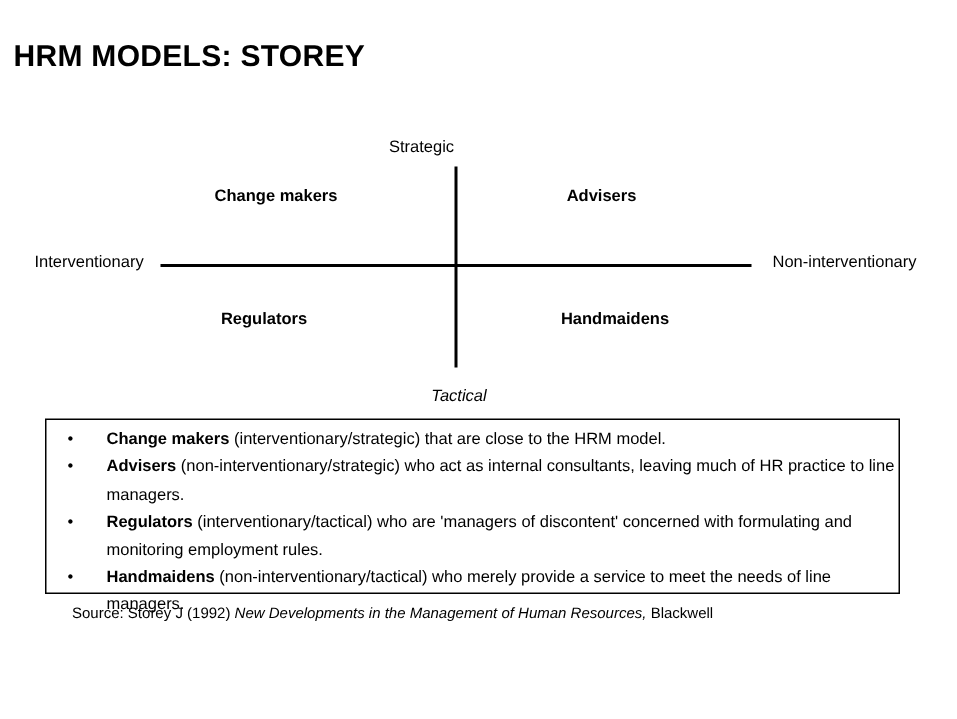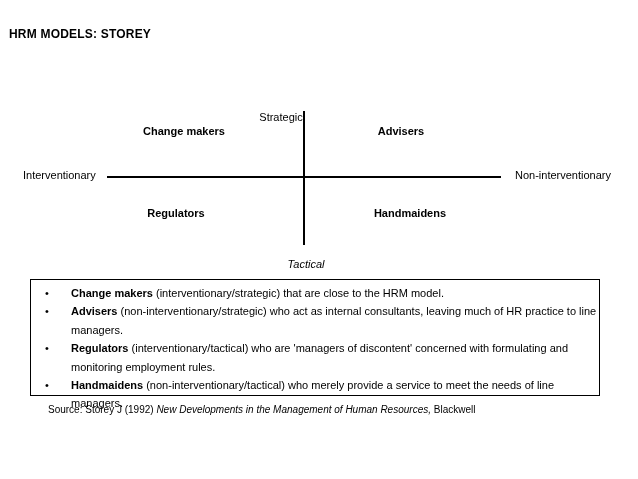--- a/index.html
+++ b/index.html
@@ -13,21 +13,21 @@
     height: 479px;
     background: #ffffff;
     font-family: "Liberation Sans", sans-serif;
     color: #000000;
     overflow: hidden;
   }
   .slide-title {
     position: absolute;
     left: 9px;
     top: 27px;
-    font-size: 12px;
+    font-size: 20px;
     font-weight: bold;
     letter-spacing: 0.2px;
     white-space: nowrap;
   }
   .axis-label {
     position: absolute;
     font-size: 11px;
     white-space: nowrap;
   }
   .quad-label {
@@ -95,21 +95,21 @@
     font-style: italic;
   }
 </style>
 </head>
 <body>
 
 <div class="slide">
 
   <div class="slide-title">HRM MODELS: STOREY</div>
 
-  <div class="axis-label centered" style="left:281px; top:92px;margin-top:19px;">Strategic</div>
+  <div class="axis-label centered" style="left:281px; top:92px;">Strategic</div>
 
   <div class="v-line"></div>
   <div class="h-line"></div>
 
   <div class="quad-label" style="left:184px; top:125px;">Change makers</div>
   <div class="quad-label" style="left:401px; top:125px;">Advisers</div>
 
   <div class="axis-label" style="left:23px; top:169px;">Interventionary</div>
   <div class="axis-label" style="left:515px; top:169px;text-align:right;">Non-interventionary</div>
 

